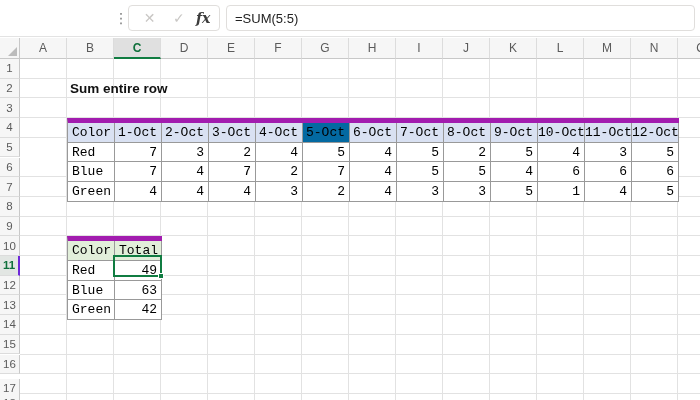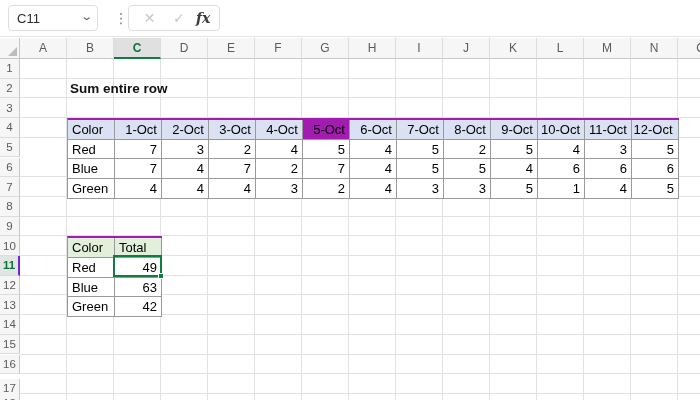--- a/index.html
+++ b/index.html
@@ -29,43 +29,42 @@
 
   
   #gridlines { position:absolute; left:20px; top:59px; width:680px; height:341px;
     background-image:
       repeating-linear-gradient(to right, transparent 0px, transparent 46px, #e2e2e2 46px, #e2e2e2 47px),
       repeating-linear-gradient(to bottom, transparent 0px, transparent 18.7px, #e2e2e2 18.7px, #e2e2e2 19.7px);
   }
 
   
   #title { position:absolute; font-size:13.5px; font-weight:bold; color:#111; line-height:19.7px; white-space:nowrap; }
-  .xtable { position:absolute; display:grid; border-top:2px solid #a21caf; border-left:1px solid #999; background:#fff; }
+  .xtable { position:absolute; display:grid; border-top:5px solid #a21caf; border-left:1px solid #999; background:#fff;font-family:Liberation Mono, monospace; }
   .xtable .cell { border-right:1px solid #999; border-bottom:1px solid #999; font-size:13px; color:#000; line-height:19.2px; white-space:nowrap; overflow:hidden; background:#fff; }
   .xtable .cell.al { text-align:left; padding-left:4px; }
   .xtable .cell.ar { text-align:right; padding-right:4px; }
 
   #sel-outline { position:absolute; border:2px solid #107c41; background:transparent; }
   #sel-outline .handle { position:absolute; right:-4px; bottom:-4px; width:6px; height:6px; background:#107c41; border:1px solid #fff; }
 </style>
 </head>
 <body>
 
 <div id="app">
 
   <div id="chrome">
-    <div class="box" id="namebox">
-      <span class="nb-text">C11</span>
-      <span class="chev">⌄</span>
-    </div>
     <div id="moredots">⋮</div>
     <div class="box" id="fxgroup">
       <span class="gbtn">✕</span>
       <span class="gbtn">✓</span>
       <span class="fx">fx</span>
+    </div>
+    <div class="box" id="formulabar">
+      <span class="f-text">=SUM(5:5)</span>
     </div>
   </div>
 
   <div id="corner">
       <div class="tri"></div>
     </div>
   <div id="colheads">
       <div class="col-h" style="left: 20px; width: 47px;">A</div>
       <div class="col-h" style="left: 67px; width: 47px;">B</div>
       <div class="col-h sel" style="left: 114px; width: 47px;">C</div>
@@ -106,21 +105,21 @@
   <div id="gridlines"></div>
 
   <div id="title" style="left: 70px; top: 78.7px;">Sum entire row</div>
   <div id="tables">
       <div class="xtable" style="left: 67px; top: 118.1px; grid-template-columns: repeat(13, 47px); grid-auto-rows: 19.7px;">
         <div class="cell al" style="background: rgb(217, 225, 242);">Color</div>
         <div class="cell ar" style="background: rgb(217, 225, 242);">1-Oct</div>
         <div class="cell ar" style="background: rgb(217, 225, 242);">2-Oct</div>
         <div class="cell ar" style="background: rgb(217, 225, 242);">3-Oct</div>
         <div class="cell ar" style="background: rgb(217, 225, 242);">4-Oct</div>
-        <div class="cell ar" style="background: #a21caf;">5-Oct</div>
+        <div class="cell ar" style="background: #0369a1;">5-Oct</div>
         <div class="cell ar" style="background: rgb(217, 225, 242);">6-Oct</div>
         <div class="cell ar" style="background: rgb(217, 225, 242);">7-Oct</div>
         <div class="cell ar" style="background: rgb(217, 225, 242);">8-Oct</div>
         <div class="cell ar" style="background: rgb(217, 225, 242);">9-Oct</div>
         <div class="cell ar" style="background: rgb(217, 225, 242);">10-Oct</div>
         <div class="cell ar" style="background: rgb(217, 225, 242);">11-Oct</div>
         <div class="cell ar" style="background: rgb(217, 225, 242); text-align: center;">12-Oct</div>
         <div class="cell al">Red</div>
         <div class="cell ar">7</div>
         <div class="cell ar">3</div>

